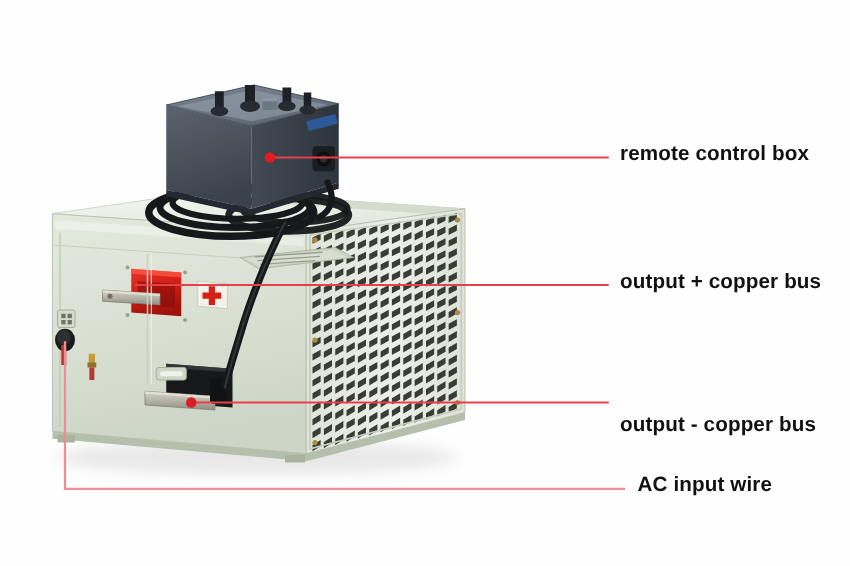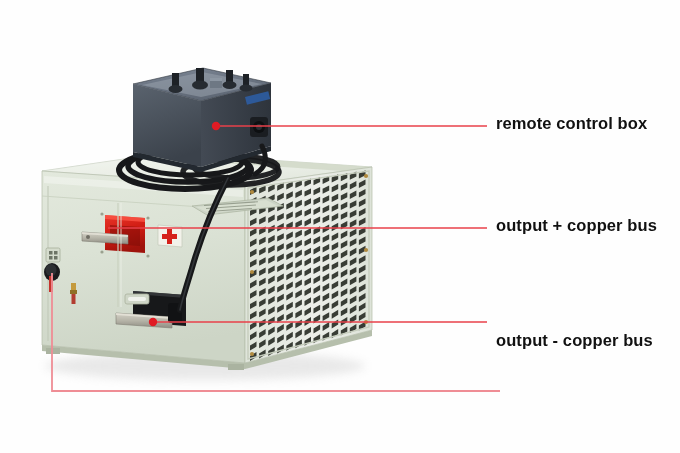--- a/index.html
+++ b/index.html
@@ -512,14 +512,15 @@
       </g>
     </svg>
   </div>
 
   <div class="callout-label" style="left:496px; top:114px;text-align:right;">remote control box</div>
 
   <div class="callout-label" style="left:496px; top:216px;text-align:center;">output + copper bus</div>
 
   <div class="callout-label" style="left:496px; top:310px;margin-top:21px;">output - copper bus</div>
 
+  <div class="callout-label" style="left:510px; top:379px;">AC input wire</div>
 
 </div>
 
 </body></html>

